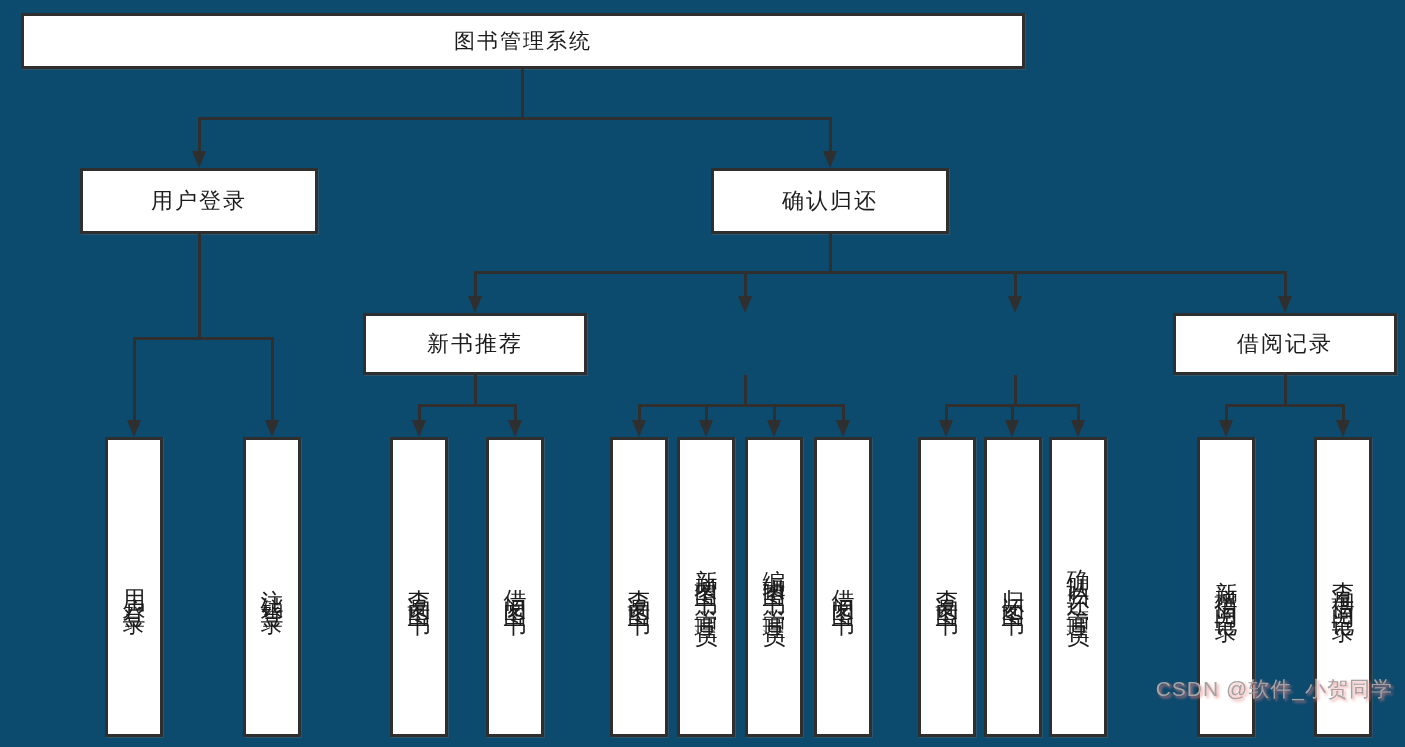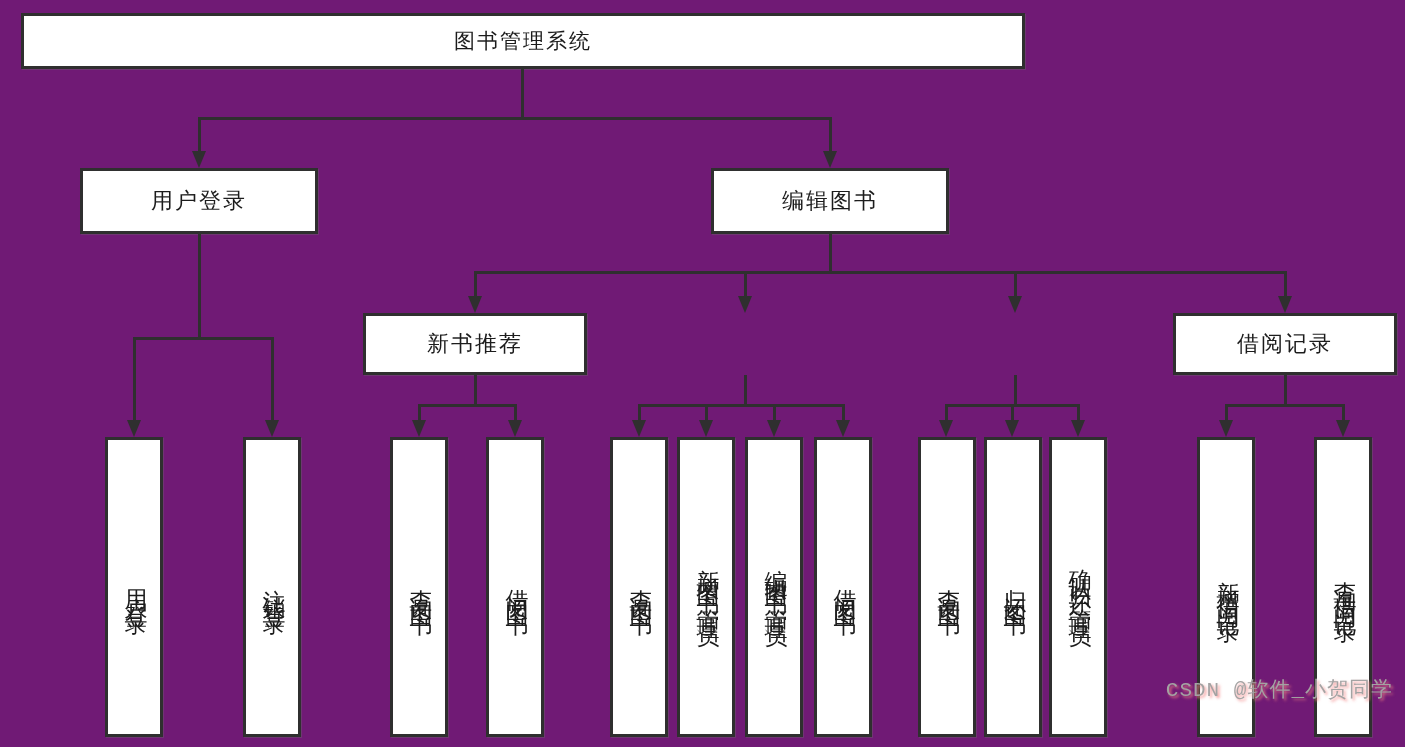--- a/index.html
+++ b/index.html
@@ -1,18 +1,18 @@
 <!DOCTYPE html>
 <html><head>
 <meta charset="utf-8">
 <style>
   html,body{margin:0;padding:0;background:#fff;}
   .canvas{
-    position:relative;width:1405px;height:747px;background:#701a75;
-    font-family:Liberation Mono, monospace;overflow:hidden;
+    position:relative;width:1405px;height:747px;background:#0c4a6e;
+    font-family:Liberation Sans, sans-serif;overflow:hidden;
   }
   
   .box{
     position:absolute;box-sizing:border-box;background:#fff;
     border:3px solid #2f2f2f;
     box-shadow:1px 1px 0 rgba(110,110,110,.35);
     display:flex;align-items:center;justify-content:center;
   }
   .box .lbl{
     font-size:22px;letter-spacing:2px;color:#1c1c1c;white-space:nowrap;
@@ -59,21 +59,21 @@
   <div class="hline" style="left:198px;top:117px;width:634px"></div>
   <div class="vline" style="left:198px;top:117px;height:35px"></div>
   <div class="arrow" style="left:192px;top:151px"></div>
   <div class="vline" style="left:829px;top:117px;height:35px"></div>
   <div class="arrow" style="left:823px;top:151px"></div>
 
   <div class="box" style="left:80px;top:168px;width:238px;height:66px">
     <span class="lbl">用户登录</span>
   </div>
   <div class="box" style="left:711px;top:168px;width:238px;height:66px">
-    <span class="lbl">编辑图书</span>
+    <span class="lbl">确认归还</span>
   </div>
 
   <div class="vline" style="left:198px;top:234px;height:104px"></div>
   <div class="hline" style="left:133px;top:337px;width:141px"></div>
   <div class="vline" style="left:133px;top:337px;height:84px"></div>
   <div class="arrow" style="left:127px;top:420px"></div>
   <div class="vline" style="left:271px;top:337px;height:84px"></div>
   <div class="arrow" style="left:265px;top:420px"></div>
 
   <div class="vline" style="left:829px;top:234px;height:38px"></div>

